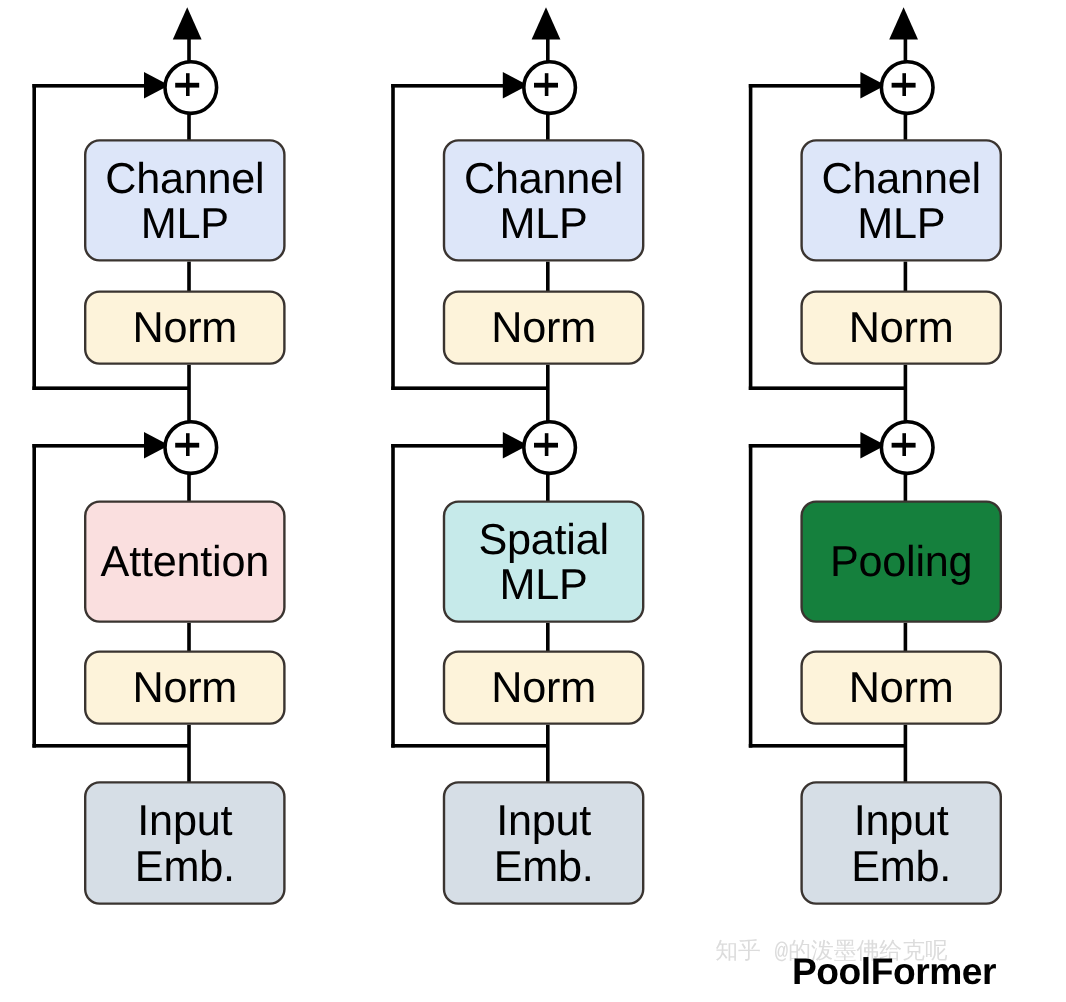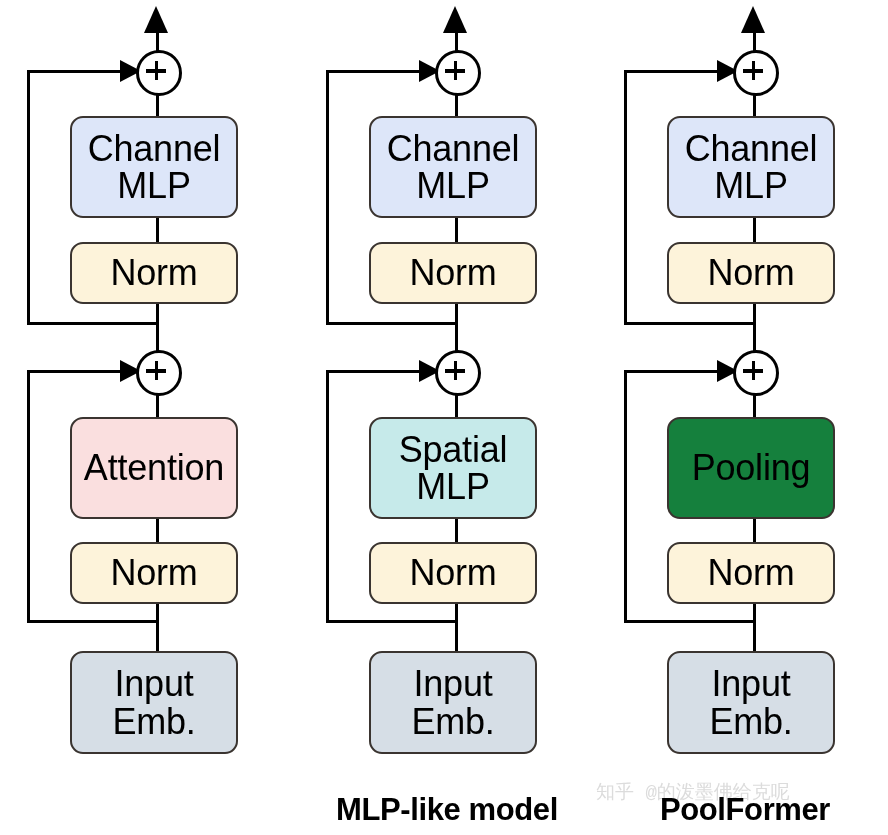--- a/index.html
+++ b/index.html
@@ -227,21 +227,20 @@
       <span class="lbl">Norm</span>
     </div>
 
     <div class="wire vwire w-nb-emb"></div>
 
     <div class="node emb" style="background:#d6dee6">
       <span class="lbl">Input
 Emb.</span>
     </div>
 
-    <div class="caption">MLP-like model</div>
   </div>
 
   <div class="col" id="col-2">
 
     <div class="arrow-up top"></div>
     <div class="wire vwire w-out"></div>
 
     <div class="plus p-top">
       <span class="bar hz"></span>
       <span class="bar vt"></span>

